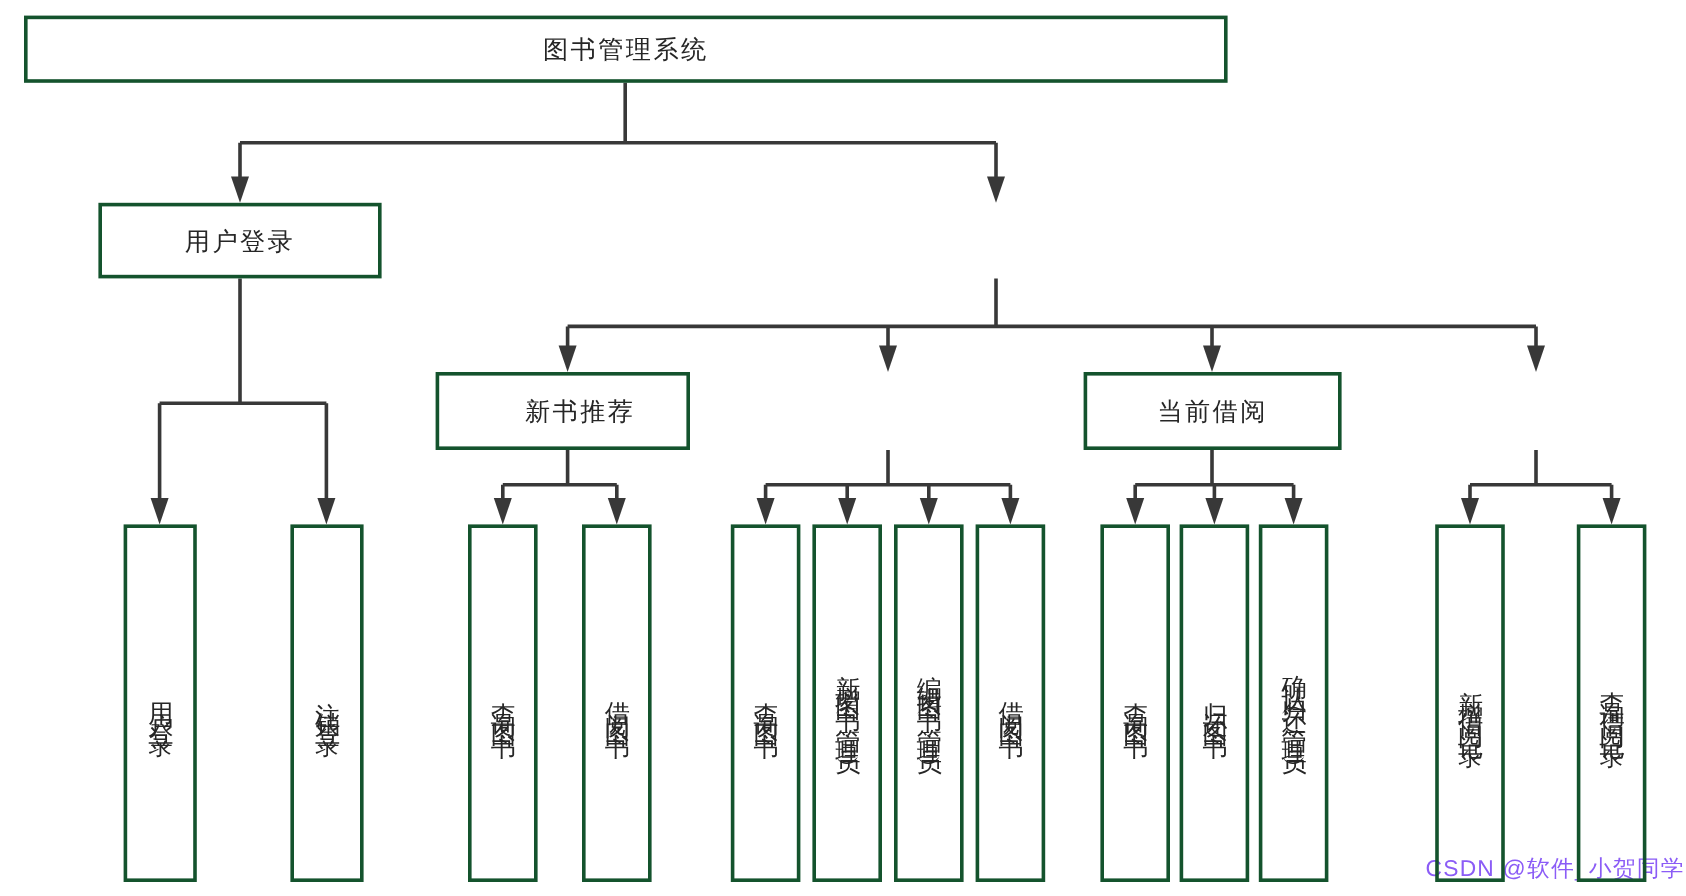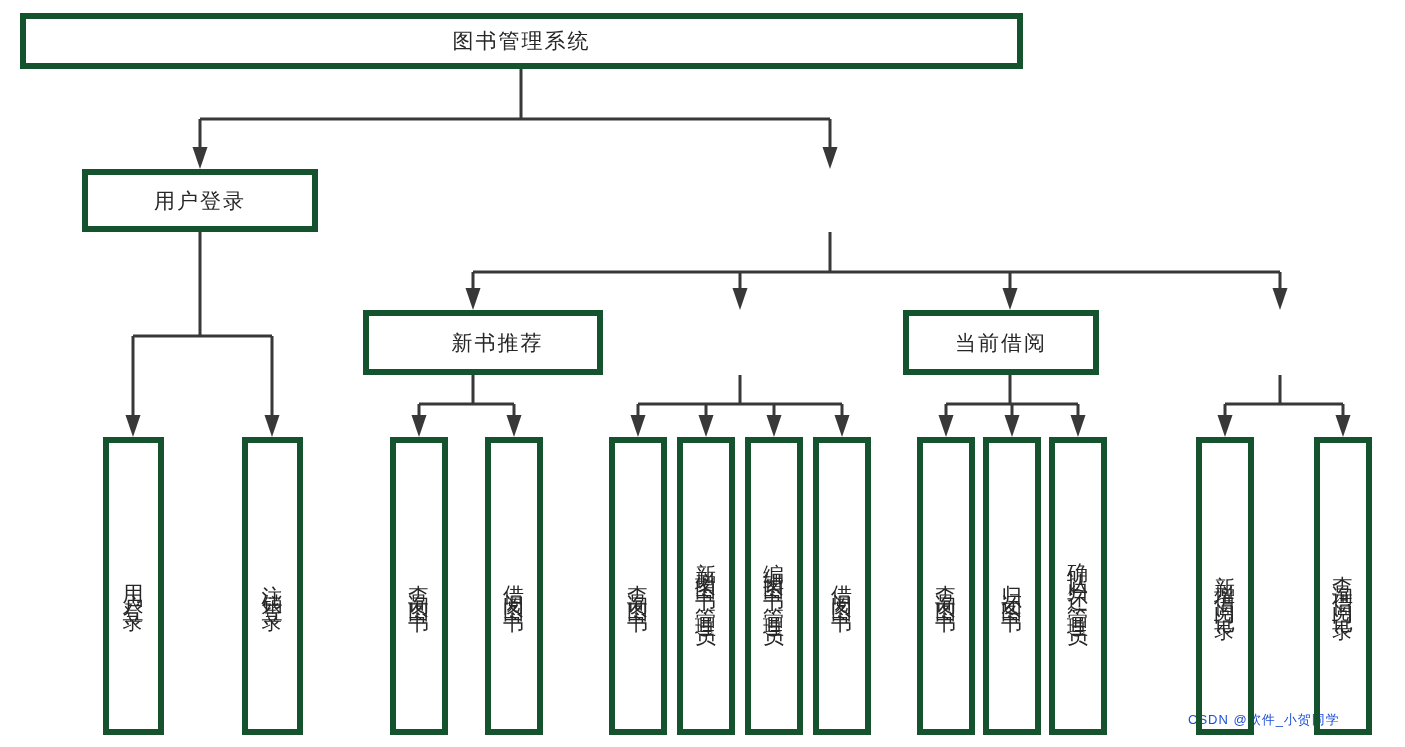--- a/index.html
+++ b/index.html
@@ -15,51 +15,51 @@
   .connectors {
     position: absolute;
     left: 0; top: 0;
     z-index: 0;
   }
   .watermark {
     position: absolute;
     left: 1188px;
     top: 711px;
     z-index: 1;
-    font-size: 13px;
+    font-size: 19px;
     letter-spacing: 1px;
-    color: #1d4ed8;
+    color: #8b5cf6;
     white-space: nowrap;
   }
   .box {
     position: absolute;
     z-index: 2;
     box-sizing: border-box;
-    border: 6px solid #14532d;
+    border: 3px solid #14532d;
     background: transparent;
     display: flex;
     align-items: center;
     justify-content: center;
     text-align: right;
   }
   .hbox { font-size: 21px; letter-spacing: 2px; }
   .vbox .lbl {
     writing-mode: vertical-rl;
     text-orientation: mixed;
     font-size: 21px;
     letter-spacing: 9px;
     line-height: 1;
   }
   
   .n-root { left: 20px;   top: 13px;  width: 1003px; height: 56px; }
   .n-l2a  { left: 82px;   top: 169px; width: 236px;  height: 63px; }
   .n-l2b  { left: 712px;  top: 169px; width: 236px;  height: 63px; }
-  .n-g0   { left: 363px;  top: 310px; width: 240px;  height: 65px; padding-left: 29px; }
+  .n-g0   { left: 363px;  top: 310px; width: 212px;  height: 65px; padding-left: 29px; }
   .n-g1   { left: 633px;  top: 310px; width: 215px;  height: 65px; }
-  .n-g2   { left: 903px;  top: 310px; width: 196px;  height: 65px; }
+  .n-g2   { left: 903px;  top: 310px; width: 215px;  height: 65px; }
   .n-g3   { left: 1172px; top: 310px; width: 216px;  height: 65px; }
   .leaf   { top: 437px; height: 298px; width: 58px; }
   .n-ua   { left: 103px; width: 61px; }
   .n-ub   { left: 242px; width: 61px; }
   .n-na   { left: 390px; }
   .n-nb   { left: 485px; }
   .n-ba   { left: 609px; }
   .n-bb   { left: 677px; }
   .n-bc   { left: 745px; }
   .n-bd   { left: 813px; }

